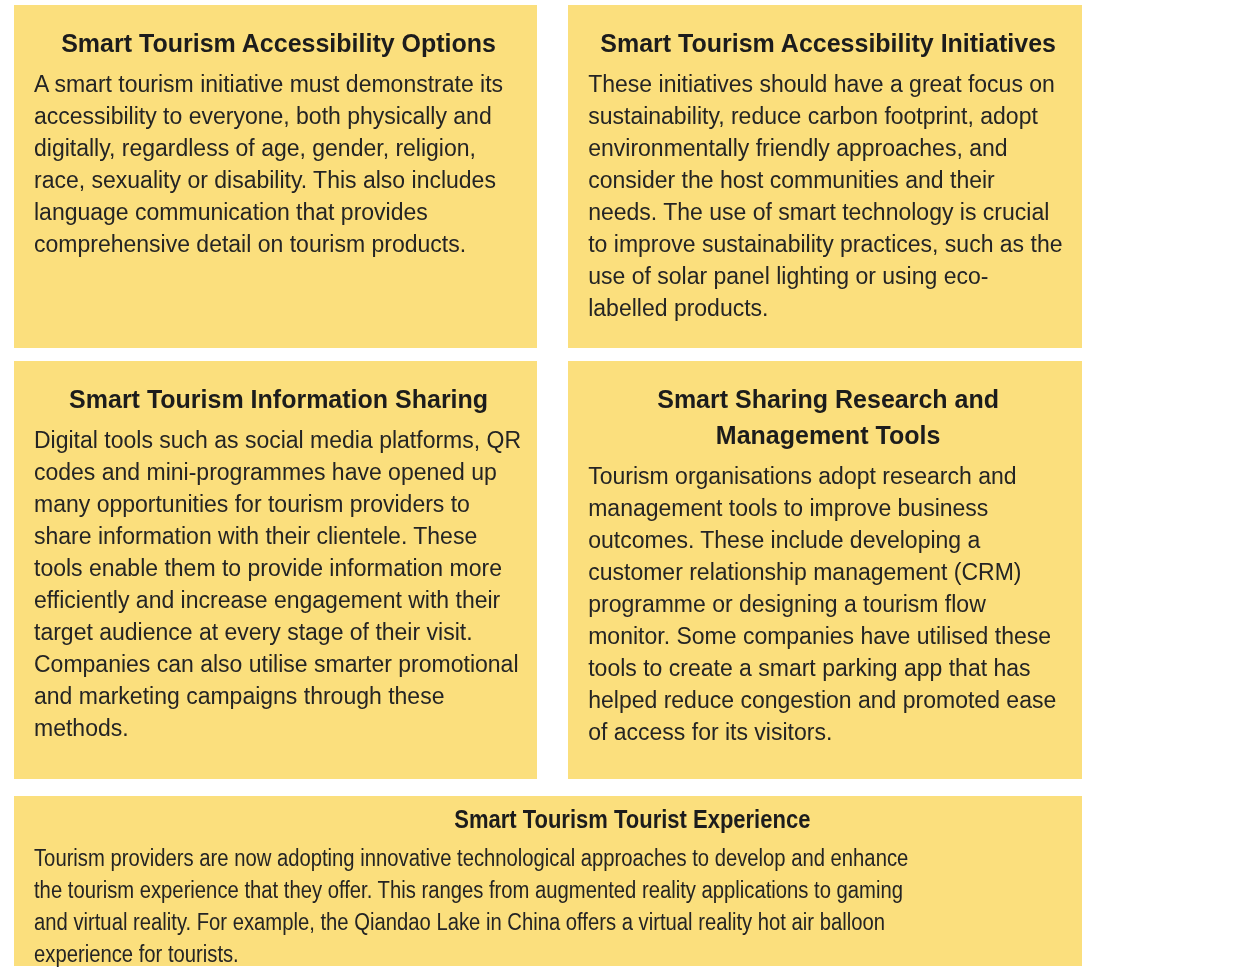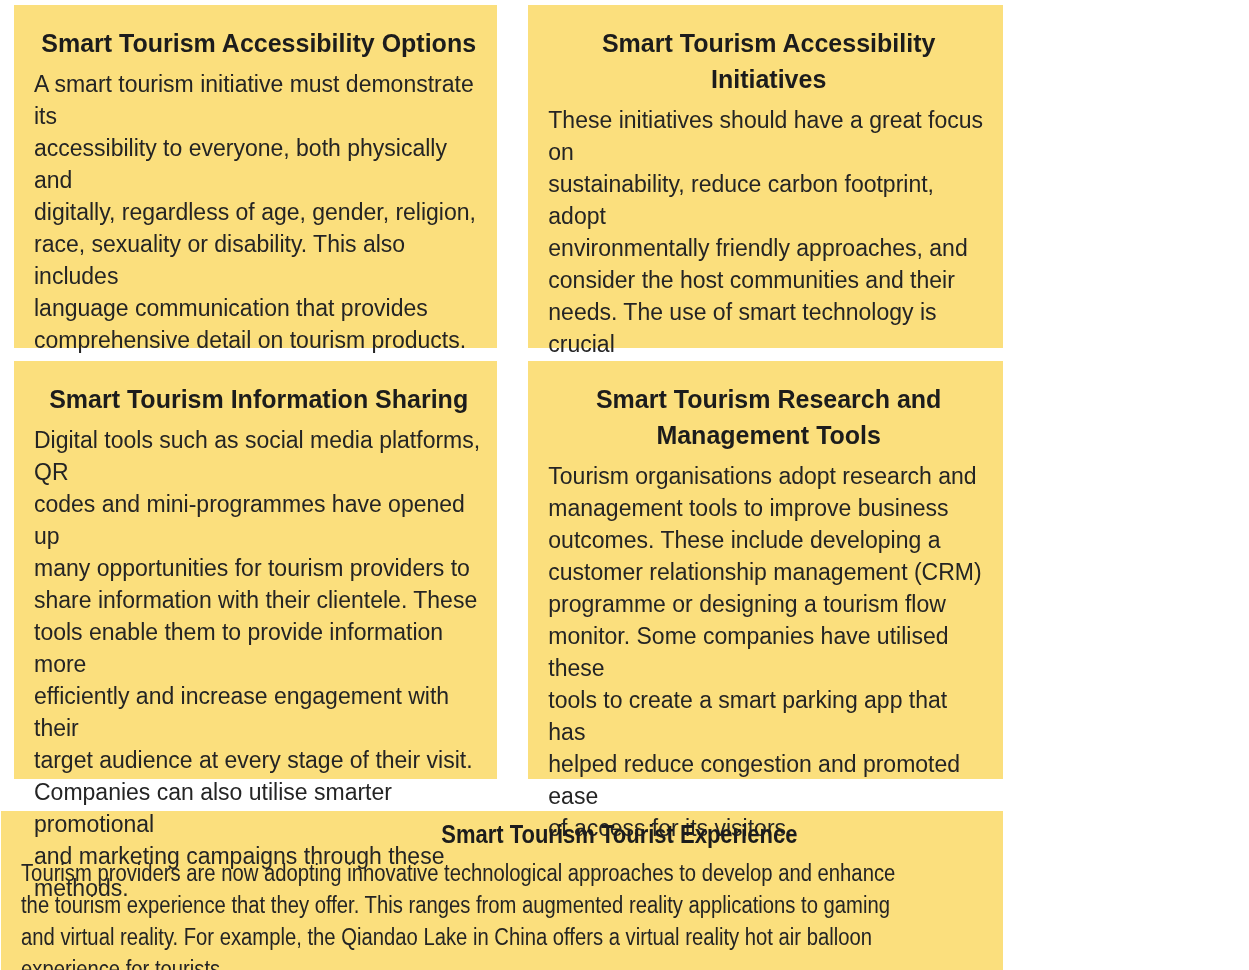--- a/index.html
+++ b/index.html
@@ -1,48 +1,48 @@
 <!DOCTYPE html>
 <html><head>
 <meta charset="utf-8">
 <style>
   * { margin: 0; padding: 0; box-sizing: border-box; }
   html, body { background: #ffffff; }
   body { font-family: "Liberation Sans", sans-serif; }
 
   .canvas {
     position: relative;
-    width: 1003px;
+    width: 1082px;
     height: 970px;
     background: #ffffff;
     overflow: hidden;
     padding-top: 5px;
   }
 
   .row {
     display: flex;
     gap: 31px;
     margin-left: 14px;
   }
   .row-top    { margin-bottom: 13px; }
-  .row-middle { margin-bottom: 32px; }
+  .row-middle { margin-bottom: 17px; }
 
   .card {
     background: #FBDF7D;
     color: #222222;
     padding: 20px 14px 16px 20px;
   }
 
   .card-left  { width: 607px; }
   .card-right { width: 596px; }
   .row-top .card    { height: 343px; }
   .row-middle .card { height: 418px; }
 
   .card-bottom {
-    margin-left: 1px;
+    margin-left: 14px;
     width: 1235px;
     height: 170px;
     padding: 7px 18px 8px 20px;
   }
 
   .card-title {
     font-size: 25px;
     font-weight: bold;
     line-height: 36px;
     text-align: center;
@@ -102,21 +102,21 @@
 many opportunities for tourism providers to
 share information with their clientele. These
 tools enable them to provide information more
 efficiently and increase engagement with their
 target audience at every stage of their visit.
 Companies can also utilise smarter promotional
 and marketing campaigns through these
 methods.</p>
     </section>
     <section class="card card-right">
-      <h2 class="card-title">Smart Tourism Research and
+      <h2 class="card-title">Smart Sharing Research and
 Management Tools</h2>
       <p class="card-body">Tourism organisations adopt research and
 management tools to improve business
 outcomes. These include developing a
 customer relationship management (CRM)
 programme or designing a tourism flow
 monitor. Some companies have utilised these
 tools to create a smart parking app that has
 helped reduce congestion and promoted ease
 of access for its visitors.</p>

